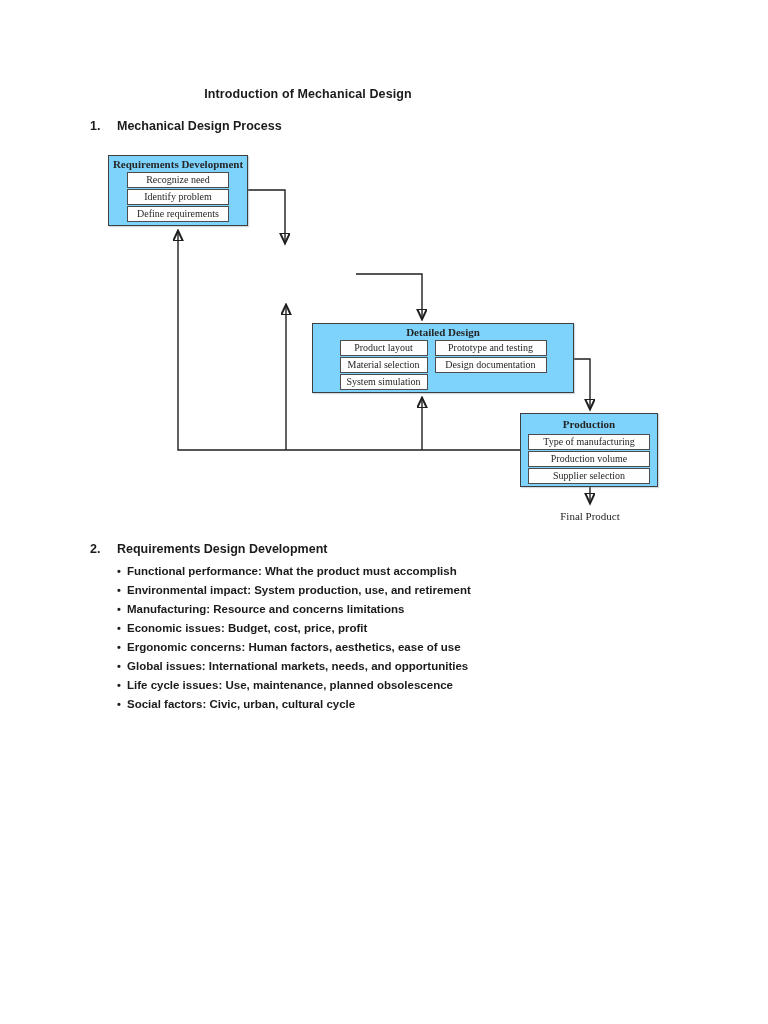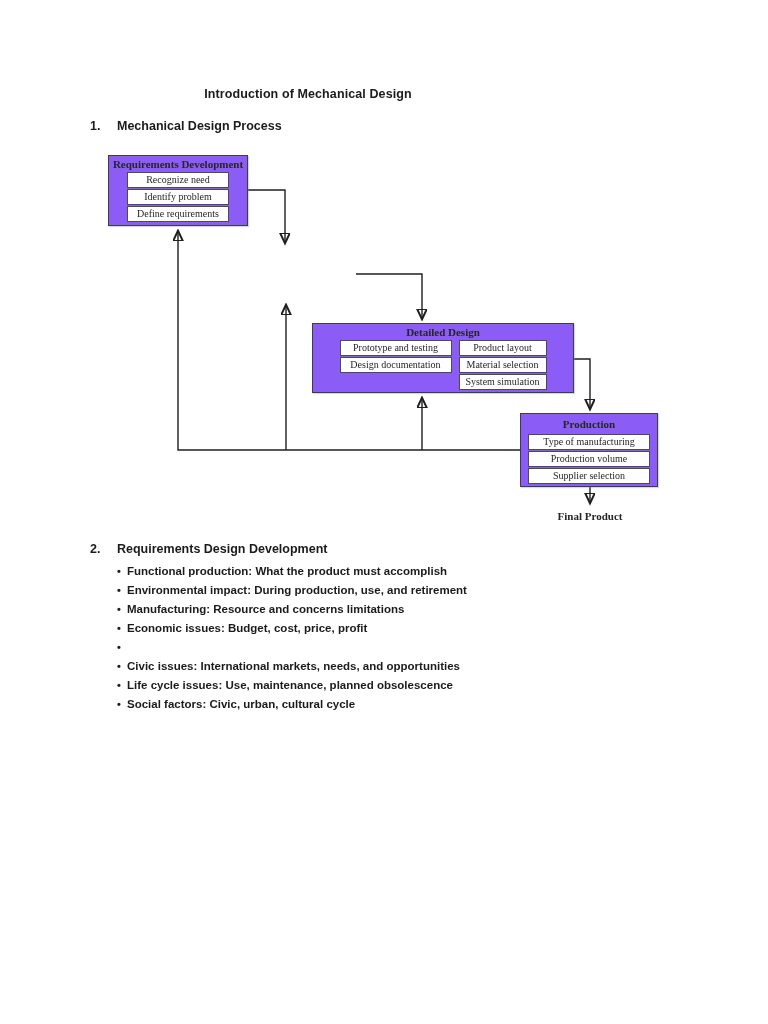--- a/index.html
+++ b/index.html
@@ -30,21 +30,21 @@
   .sec-num { display: inline-block; width: 27px; }
 
   
   .flowchart { position: absolute; left: 0; top: 0; width: 768px; height: 560px; }
   .fc-lines { position: absolute; left: 0; top: 0; }
   .fc-lines path { fill: none; stroke: #1f1f1f; stroke-width: 1.4; }
 
   .fc-box {
     position: absolute;
     border: 1.4px solid #3e3e3e;
-    background: #8b5cf6;
+    background: #7dd3fc;
     box-shadow: 1px 1px 1px rgba(120,150,170,0.35);
     font-family: "Liberation Serif", serif;
     color: #262626;
     box-sizing: border-box;
   }
   .fc-title {
     font-size: 11px;
     line-height: 13px;
     font-weight: bold;
     text-align: center;
@@ -62,21 +62,21 @@
     white-space: nowrap;
     overflow: hidden;
   }
   .fc-cols { display: flex; justify-content: center; gap: 7px; margin-top: 1px; }
   .fc-final {
     position: absolute;
     left: 540px; top: 510px; width: 100px;
     text-align: center;
     font-family: "Liberation Serif", serif;
     font-size: 11px;
-    font-weight: bold;
+    font-weight: normal;
     color: #262626;
   }
 
   
   .bullets { position: absolute; left: 90px; top: 561px; width: 560px; }
   .bullet-row {
     height: 19px;
     padding-left: 27px;
     font-size: 11.5px;
     font-weight: bold;
@@ -120,28 +120,28 @@
         <div class="fc-row">Recognize need</div>
         <div class="fc-row">Identify problem</div>
         <div class="fc-row">Define requirements</div>
       </div>
     </div>
 
 
     <div class="fc-box" style="left:312px; top:323px; width:262px; height:70px;">
       <div class="fc-title">Detailed Design</div>
       <div class="fc-cols">
-        <div class="fc-rows" style="width:112px; margin:0;">
-          <div class="fc-row">Prototype and testing</div>
-          <div class="fc-row">Design documentation</div>
-        </div>
         <div class="fc-rows" style="width:88px; margin:0;">
           <div class="fc-row">Product layout</div>
           <div class="fc-row">Material selection</div>
           <div class="fc-row">System simulation</div>
+        </div>
+        <div class="fc-rows" style="width:112px; margin:0;">
+          <div class="fc-row">Prototype and testing</div>
+          <div class="fc-row">Design documentation</div>
         </div>
       </div>
     </div>
 
     <div class="fc-box" style="left:520px; top:413px; width:138px; height:74px;">
       <div class="fc-title" style="padding-top:4px;">Production</div>
       <div class="fc-rows" style="width:122px; margin-top:3px;border-radius:8px;">
         <div class="fc-row">Type of manufacturing</div>
         <div class="fc-row">Production volume</div>
         <div class="fc-row">Supplier selection</div>
@@ -151,40 +151,41 @@
     <div class="fc-final">Final Product</div>
   </div>
 
   <div class="sec-heading" style="top:542px;">
     <span class="sec-num">2.</span><span>Requirements Design Development</span>
   </div>
 
   <div class="bullets">
     <div class="bullet-row">
       <span class="bullet-mark">•</span>
-        <span>Functional production: What the product must accomplish</span>
+        <span>Functional performance: What the product must accomplish</span>
     </div>
     <div class="bullet-row">
       <span class="bullet-mark">•</span>
-        <span>Environmental impact: During production, use, and retirement</span>
+        <span>Environmental impact: System production, use, and retirement</span>
     </div>
     <div class="bullet-row">
       <span class="bullet-mark">•</span>
         <span>Manufacturing: Resource and concerns limitations</span>
     </div>
     <div class="bullet-row">
       <span class="bullet-mark">•</span>
         <span>Economic issues: Budget, cost, price, profit</span>
     </div>
     <div class="bullet-row">
       <span class="bullet-mark">•</span>
+        <span>Ergonomic concerns: Human factors, aesthetics, ease of use</span>
     </div>
     <div class="bullet-row">
       <span class="bullet-mark">•</span>
-        <span>Civic issues: International markets, needs, and opportunities</span>
+        <span>Global issues: International markets, needs, and opportunities</span>
     </div>
     <div class="bullet-row">
       <span class="bullet-mark">•</span>
         <span>Life cycle issues: Use, maintenance, planned obsolescence</span>
     </div>
     <div class="bullet-row">
       <span class="bullet-mark">•</span>
         <span>Social factors: Civic, urban, cultural cycle</span>
     </div>
   </div>

